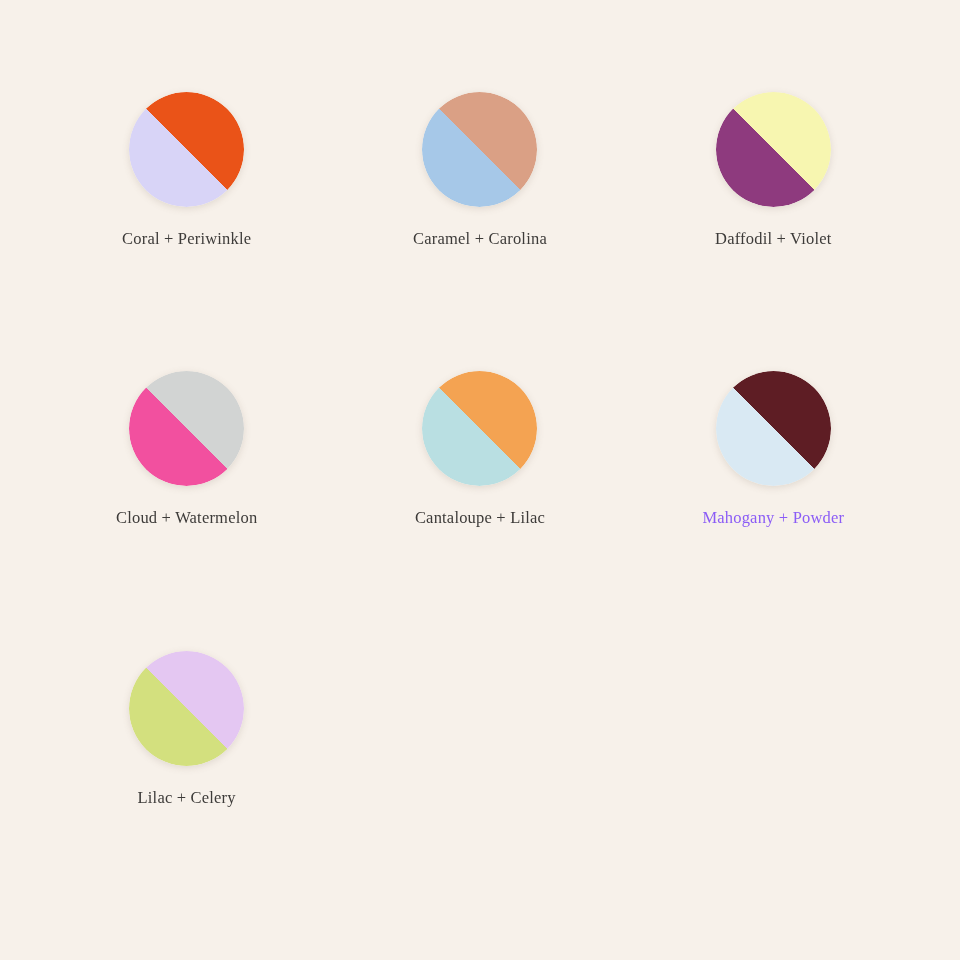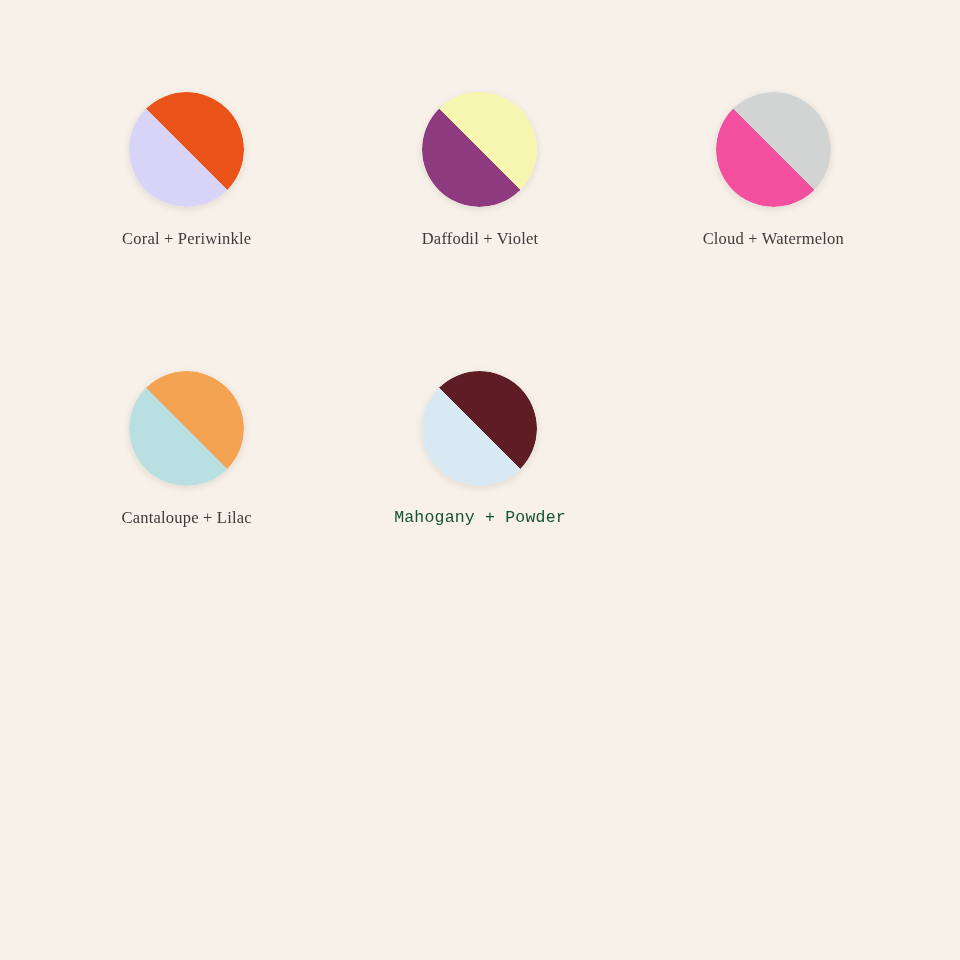--- a/index.html
+++ b/index.html
@@ -67,35 +67,47 @@
 
 <div id="palette-board" style="background: rgb(247, 241, 234);">
     <div class="swatch-cell">
       <div class="swatch-disc">
         <div class="fill" style="background: linear-gradient(45deg, rgb(216, 212, 247) 0px, rgb(216, 212, 247) 50%, rgb(234, 83, 24) 50%, rgb(234, 83, 24) 100%);"></div>
       </div>
       <div class="swatch-label" style="color: rgb(61, 59, 57);">Coral + Periwinkle</div>
     </div>
     <div class="swatch-cell">
       <div class="swatch-disc">
+        <div class="fill" style="background: linear-gradient(45deg, rgb(166, 200, 232) 0px, rgb(166, 200, 232) 50%, rgb(218, 160, 133) 50%, rgb(218, 160, 133) 100%);"></div>
+      </div>
+      <div class="swatch-label" style="color: rgb(61, 59, 57);">Caramel + Carolina</div>
+    </div>
+    <div class="swatch-cell">
+      <div class="swatch-disc">
         <div class="fill" style="background: linear-gradient(45deg, rgb(142, 58, 126) 0px, rgb(142, 58, 126) 50%, rgb(247, 246, 176) 50%, rgb(247, 246, 176) 100%);"></div>
       </div>
       <div class="swatch-label" style="color: rgb(61, 59, 57);">Daffodil + Violet</div>
     </div>
     <div class="swatch-cell">
       <div class="swatch-disc">
         <div class="fill" style="background: linear-gradient(45deg, rgb(242, 80, 159) 0px, rgb(242, 80, 159) 50%, rgb(210, 212, 211) 50%, rgb(210, 212, 211) 100%);"></div>
       </div>
       <div class="swatch-label" style="color: rgb(61, 59, 57);">Cloud + Watermelon</div>
     </div>
     <div class="swatch-cell">
       <div class="swatch-disc">
         <div class="fill" style="background: linear-gradient(45deg, rgb(185, 223, 226) 0px, rgb(185, 223, 226) 50%, rgb(244, 163, 82) 50%, rgb(244, 163, 82) 100%);"></div>
       </div>
       <div class="swatch-label" style="color: rgb(61, 59, 57);">Cantaloupe + Lilac</div>
     </div>
     <div class="swatch-cell">
       <div class="swatch-disc">
         <div class="fill" style="background: linear-gradient(45deg, rgb(217, 233, 243) 0px, rgb(217, 233, 243) 50%, rgb(94, 29, 36) 50%, rgb(94, 29, 36) 100%);"></div>
       </div>
-      <div class="swatch-label" style="color: #14532d; font-family: Liberation Mono, monospace;">Mahogany + Powder</div>
+      <div class="swatch-label" style="color: #8b5cf6;">Mahogany + Powder</div>
+    </div>
+    <div class="swatch-cell">
+      <div class="swatch-disc">
+        <div class="fill" style="background: linear-gradient(45deg, rgb(211, 224, 126) 0px, rgb(211, 224, 126) 50%, rgb(228, 199, 242) 50%, rgb(228, 199, 242) 100%);"></div>
+      </div>
+      <div class="swatch-label" style="color: rgb(61, 59, 57);">Lilac + Celery</div>
     </div>
   </div>
 
 </body></html>

